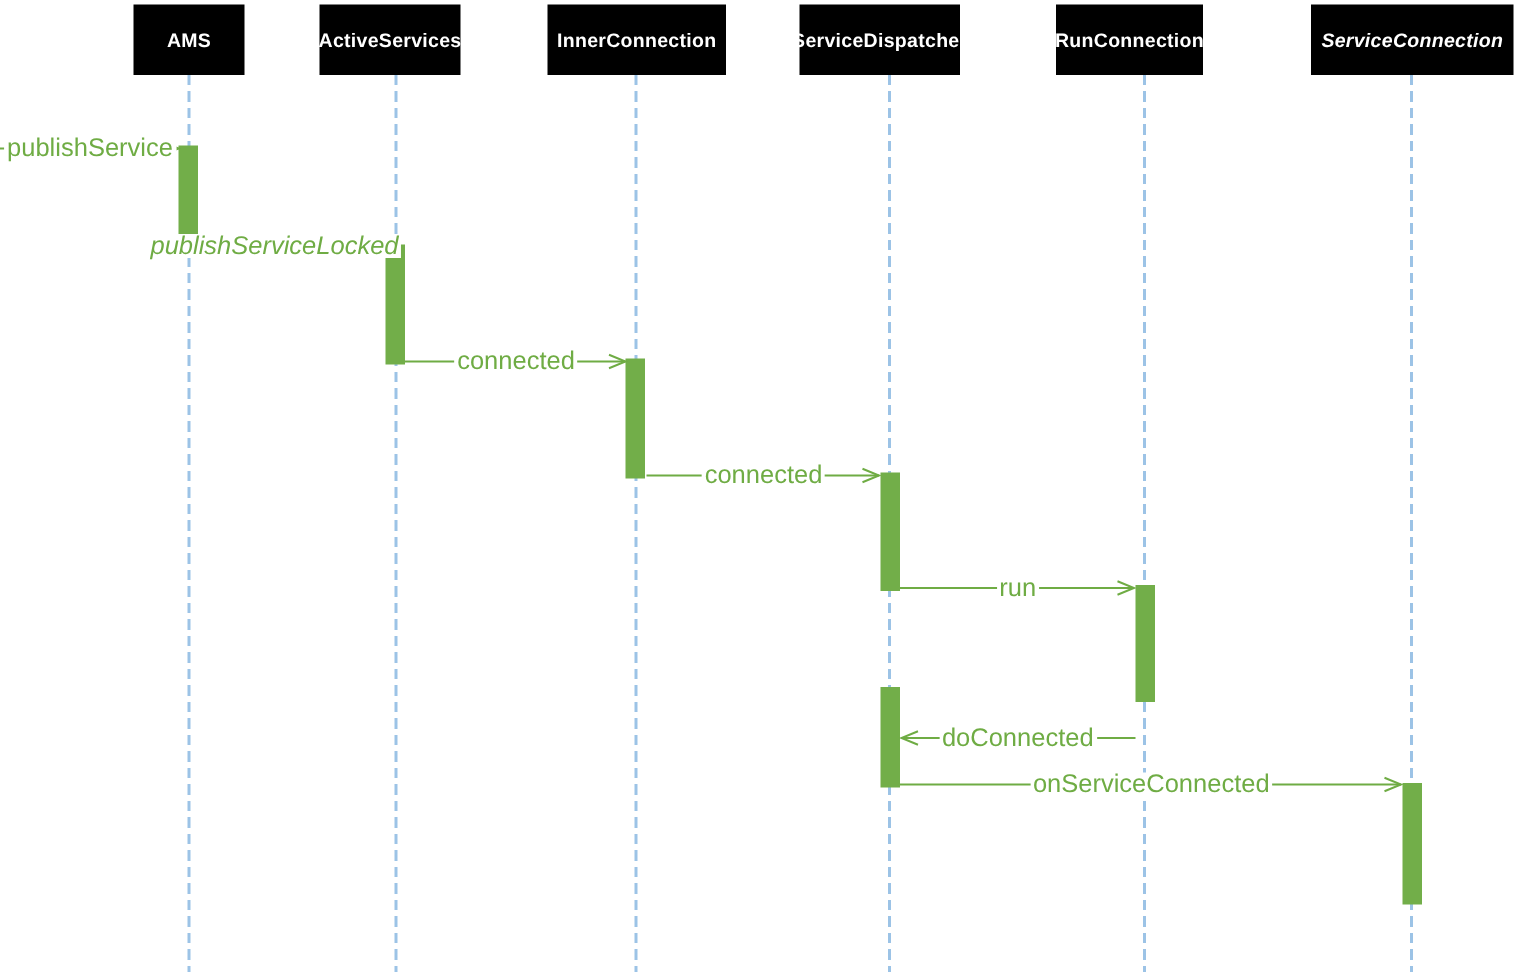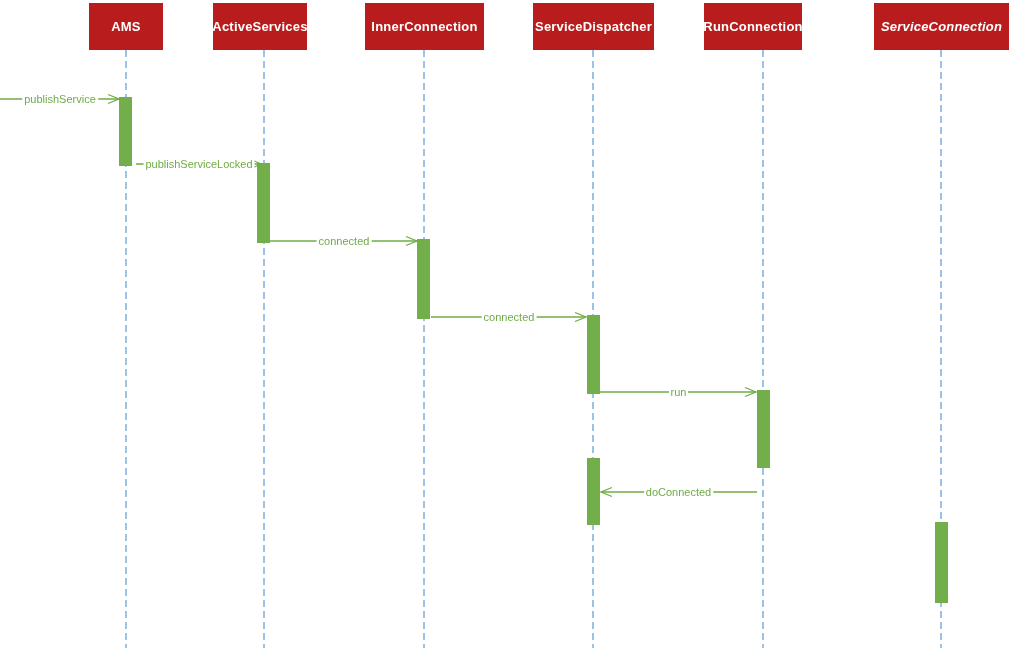--- a/index.html
+++ b/index.html
@@ -8,21 +8,21 @@
     width: 1014px;
     height: 653px;
     background: #ffffff;
     font-family: "Liberation Sans", sans-serif;
     overflow: hidden;
   }
   .actor-box {
     position: absolute;
     top: 3px;
     height: 47px;
-    background: #b91c1c;
+    background: #000000;
     color: #FFFFFF;
     font-size: 13px;
     font-weight: bold;
     display: flex;
     align-items: center;
     justify-content: center;
     box-sizing: border-box;
     letter-spacing: 0.2px;
   }
   .lifeline {
@@ -50,21 +50,21 @@
     left: 0; top: 0;
     display: block;
     overflow: visible;
   }
   .msg-label {
     position: absolute;
     left: 50%;
     top: 0;
     transform: translateX(-50%);
     line-height: 16px;
-    font-size: 11px;
+    font-size: 17px;
     color: #6FAC44;
     background: #ffffff;
     padding: 0 2px;
     white-space: nowrap;
   }
   .stroke { stroke: #6FAC44; stroke-width: 1.3; fill: none; }
 </style>
 </head>
 <body>
 
@@ -73,41 +73,41 @@
   <div class="lifeline" style="left:125px;"></div>
   <div class="lifeline" style="left:263px;"></div>
   <div class="lifeline" style="left:423px;"></div>
   <div class="lifeline" style="left:592px;"></div>
   <div class="lifeline" style="left:762px;"></div>
   <div class="lifeline" style="left:940px;"></div>
 
   <div class="actor-box" style="left:89px;width:74px;">AMS</div>
   <div class="actor-box" style="left:213px;width:94px;">ActiveServices</div>
   <div class="actor-box" style="left:365px;width:119px;">InnerConnection</div>
-  <div class="actor-box" style="left:533px;width:121px;">ServiceDispatcher</div>
+  <div class="actor-box" style="left:533px;width:107px;">ServiceDispatcher</div>
   <div class="actor-box" style="left:704px;width:98px;">RunConnection</div>
   <div class="actor-box" style="left:874px;width:135px;font-style:italic;">ServiceConnection</div>
 
   <div class="activation" style="left:119px;top:97px;height:69px;"></div>
   <div class="activation" style="left:257px;top:163px;height:80px;"></div>
   <div class="activation" style="left:417px;top:239px;height:80px;"></div>
   <div class="activation" style="left:587px;top:315px;height:79px;"></div>
   <div class="activation" style="left:757px;top:390px;height:78px;"></div>
   <div class="activation" style="left:587px;top:458px;height:67px;"></div>
   <div class="activation" style="left:935px;top:522px;height:81px;"></div>
 
   <div class="message" style="left:0px;top:91px;width:120px;">
     <svg width="120" height="16">
       <line class="stroke" x1="0" y1="8" x2="119" y2="8"></line>
       <polyline class="stroke" points="108,3.5 119,8 108,12.5"></polyline>
     </svg>
     <span class="msg-label">publishService</span>
   </div>
 
-  <div class="message" style="left:136px;top:156px;width:126px;">
+  <div class="message" style="left:120px;top:156px;width:126px;font-style:italic;">
     <svg width="126" height="16">
       <line class="stroke" x1="0" y1="8" x2="125" y2="8"></line>
       <polyline class="stroke" points="116,4 125,8 116,12"></polyline>
     </svg>
     <span class="msg-label">publishServiceLocked</span>
   </div>
 
   <div class="message" style="left:270px;top:233px;width:148px;">
     <svg width="148" height="16">
       <line class="stroke" x1="0" y1="8" x2="147" y2="8"></line>
@@ -133,14 +133,21 @@
   </div>
 
   <div class="message" style="left:600px;top:452px;width:157px;margin-top:32px;">
     <svg width="157" height="16">
       <line class="stroke" x1="1" y1="8" x2="157" y2="8"></line>
       <polyline class="stroke" points="12,3.5 1,8 12,12.5"></polyline>
     </svg>
     <span class="msg-label">doConnected</span>
   </div>
 
+  <div class="message" style="left:600px;top:515px;width:335px;">
+    <svg width="335" height="16">
+      <line class="stroke" x1="0" y1="8" x2="334" y2="8"></line>
+      <polyline class="stroke" points="323,3.5 334,8 323,12.5"></polyline>
+    </svg>
+    <span class="msg-label">onServiceConnected</span>
+  </div>
 
 </div>
 
 </body></html>

